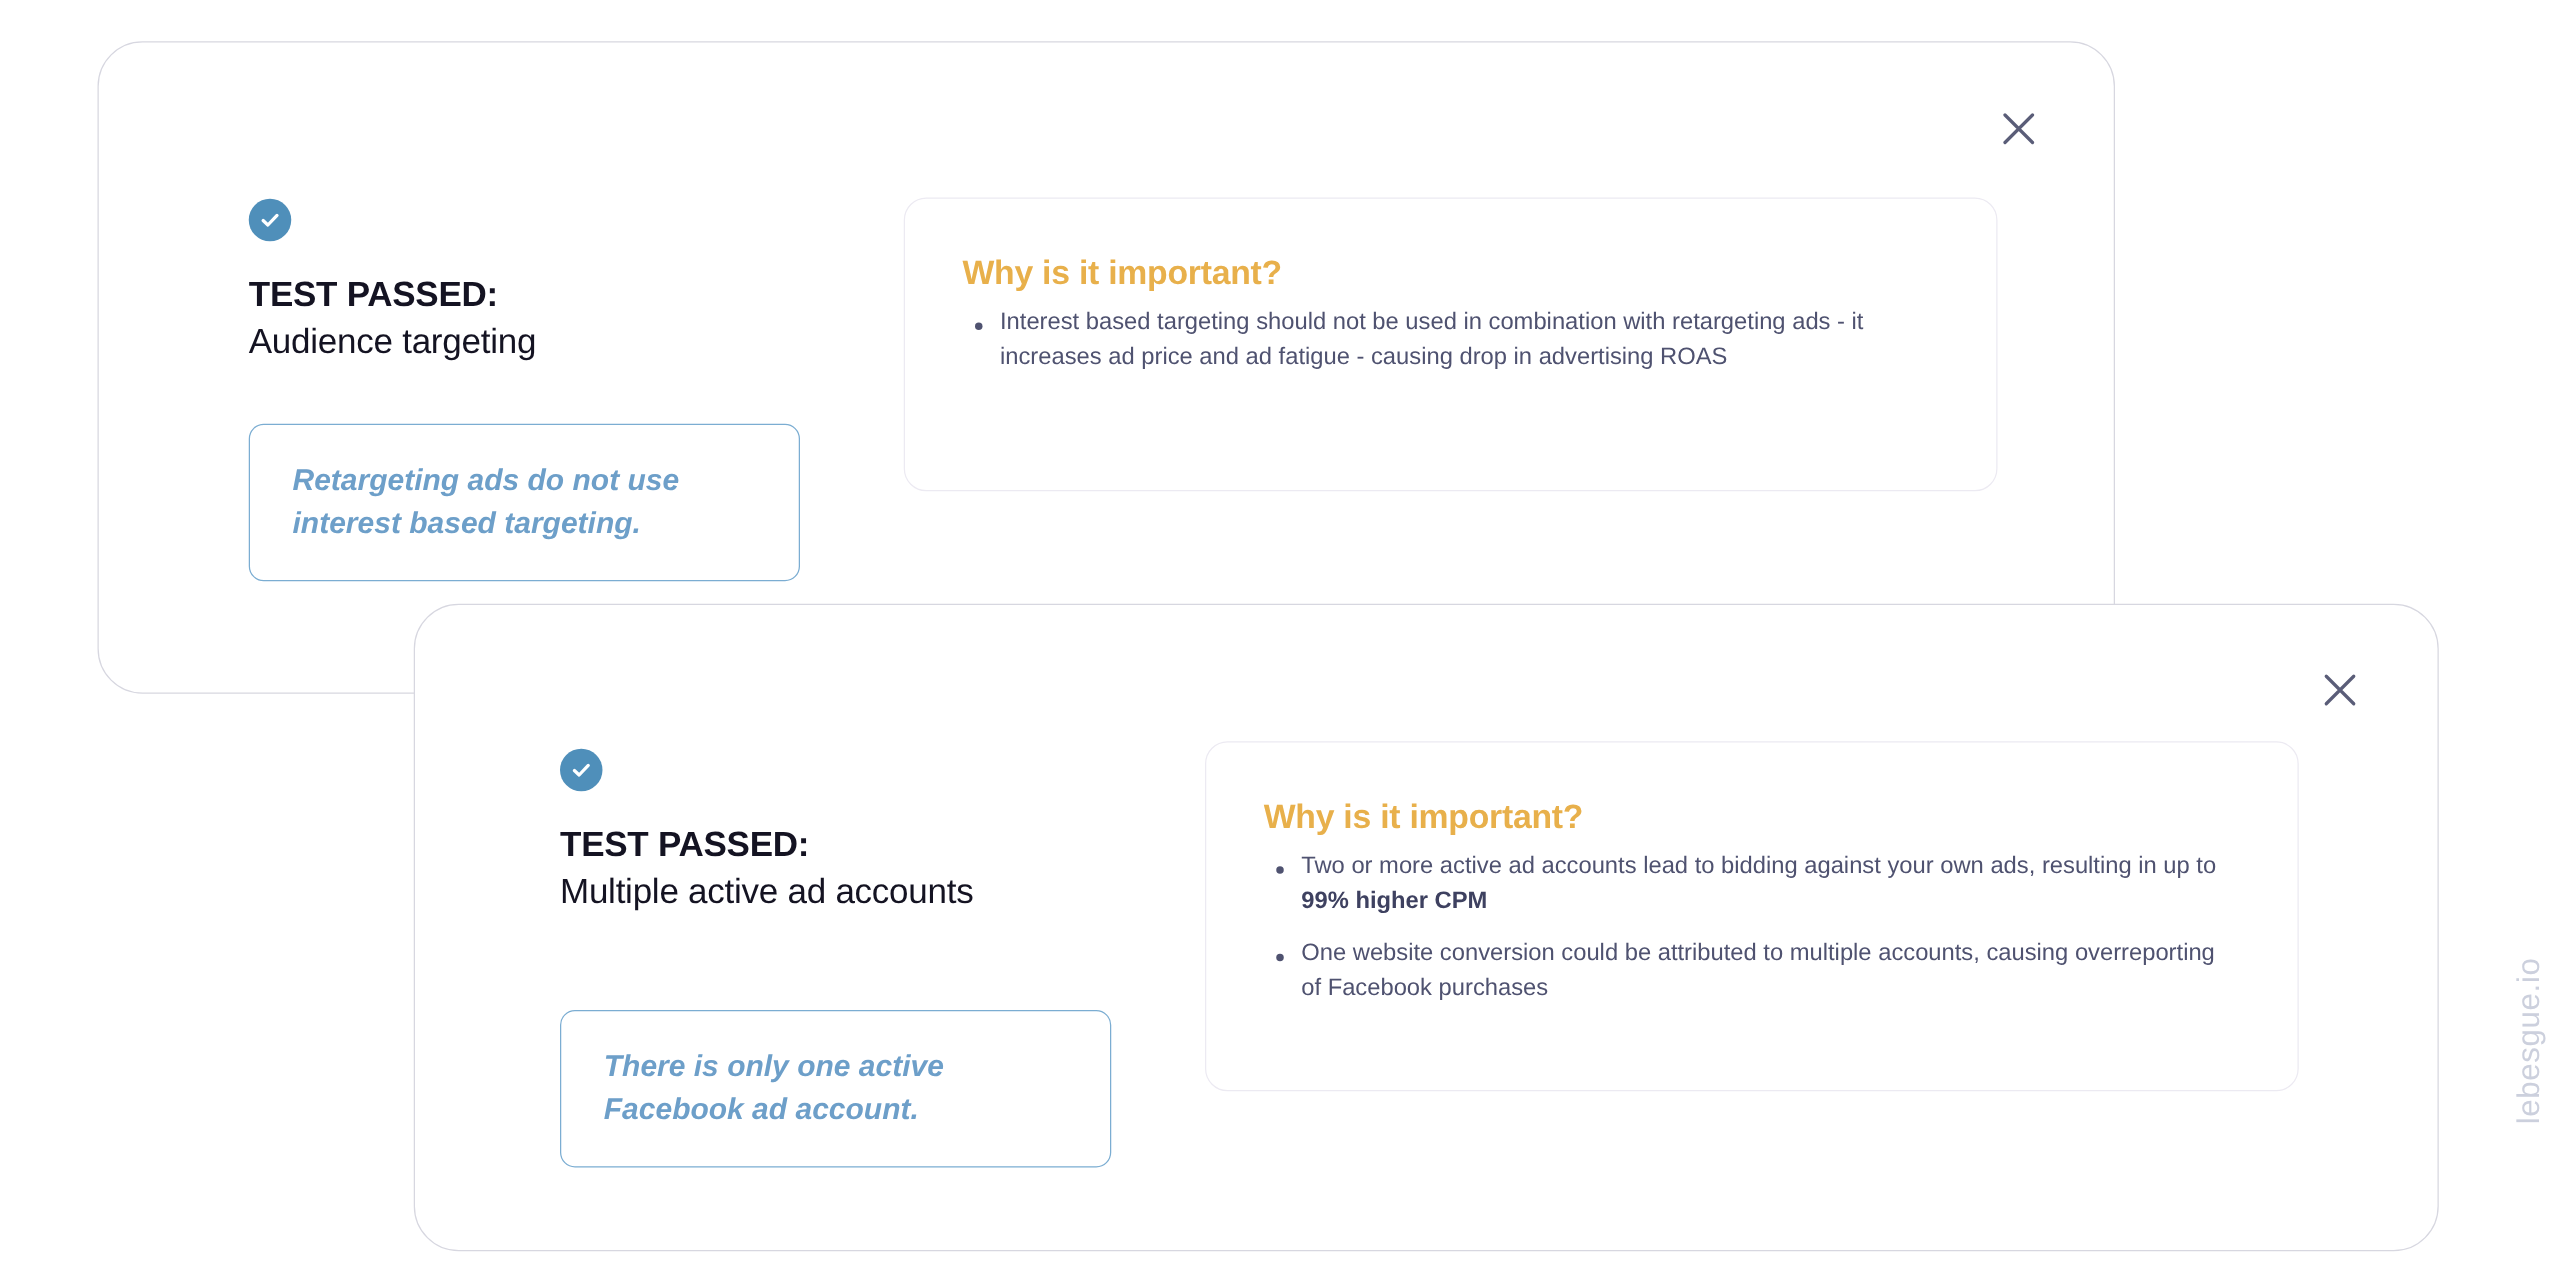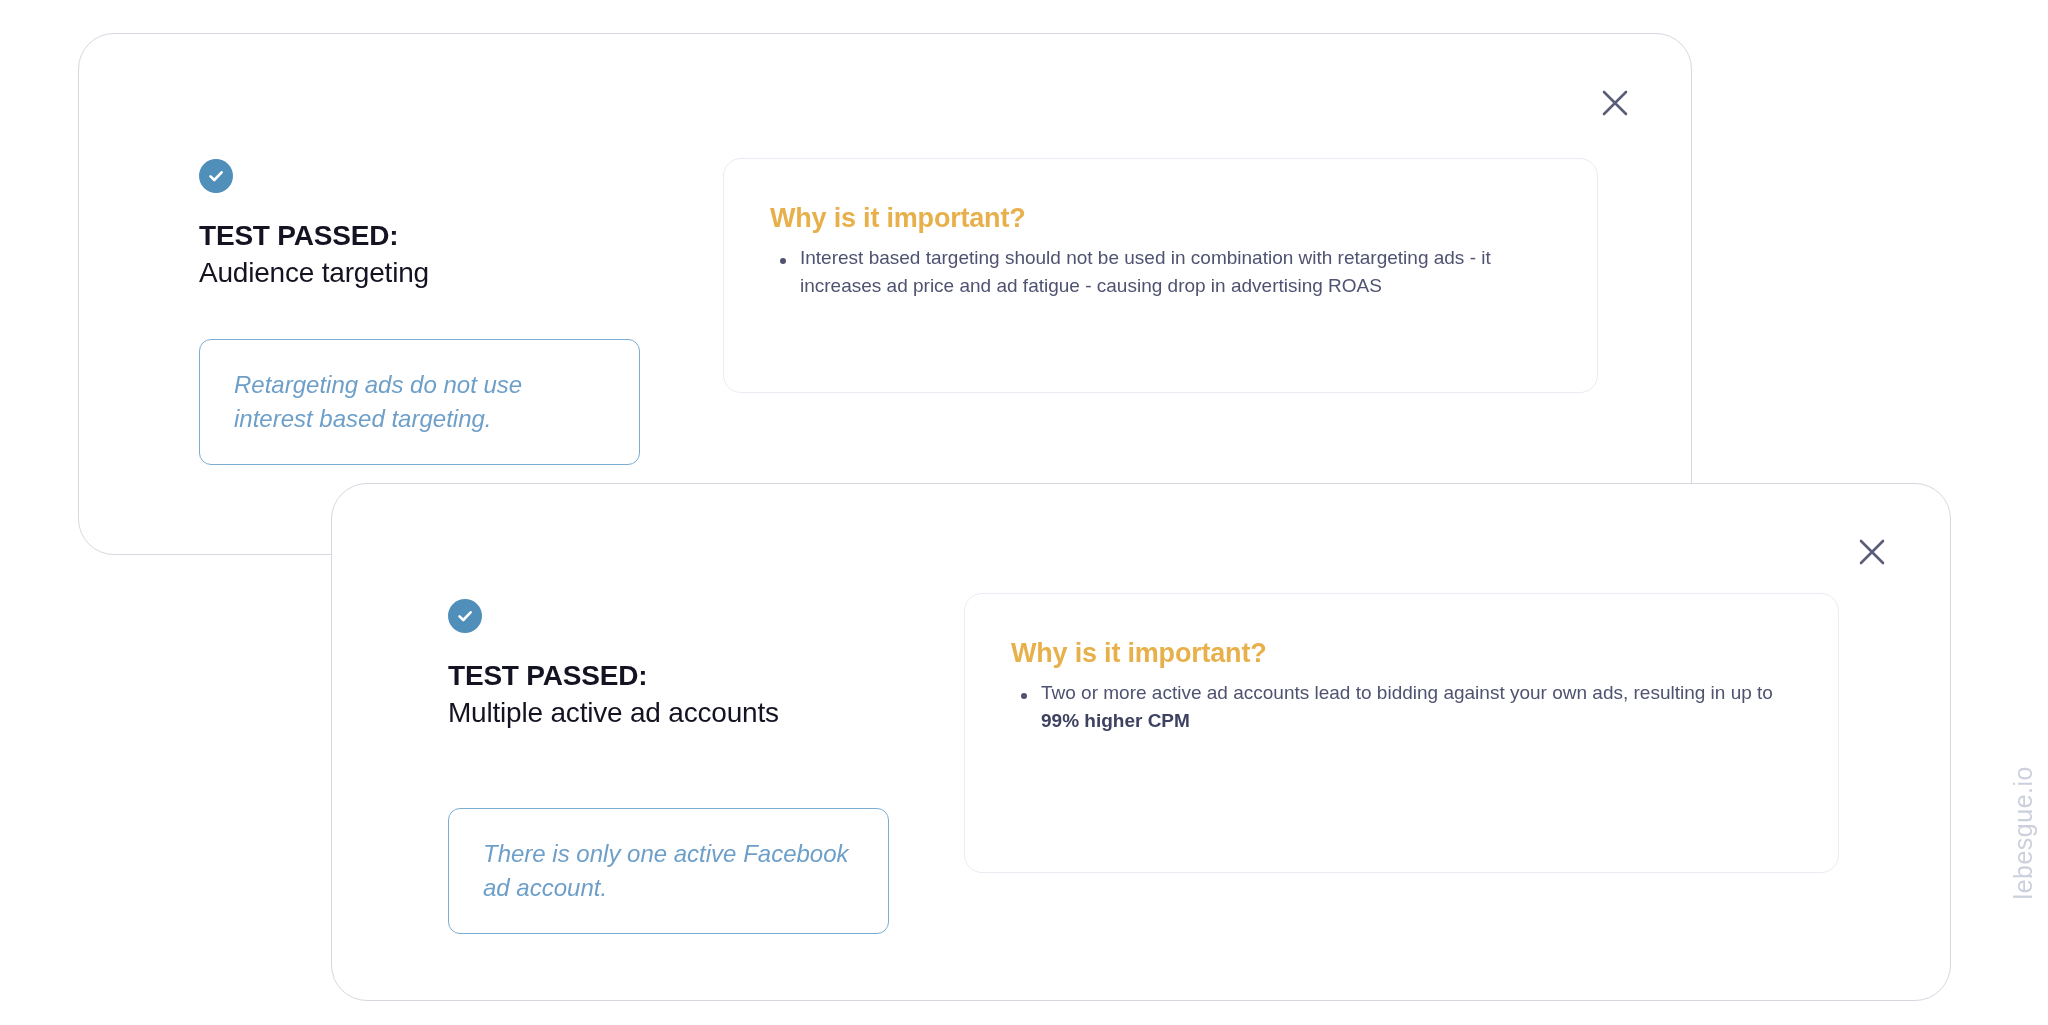--- a/index.html
+++ b/index.html
@@ -97,20 +97,21 @@
   }
 
   .quote-box {
     margin-top: 47px;
     border: 1.5px solid #7badd2;
     border-radius: 12px;
     padding: 28px 34px;
     min-height: 118px;
     display: flex;
     align-items: center;
+    font-weight: bold;
   }
   .card-two .quote-box { margin-top: 76px; width: 441px; align-items: flex-end; }
   .card-one .quote-box { width: 441px; }
 
   .quote-text {
     font-size: 24px;
     font-style: italic;
     line-height: 1.42;
     color: #6d9fc9;
   }
@@ -239,20 +240,21 @@
 
       <div class="quote-box">
         <div class="quote-text">There is only one active Facebook ad account.</div>
       </div>
     </div>
 
     <div class="info-panel">
       <div class="info-title">Why is it important?</div>
       <ul class="bullet-list">
         <li><span>Two or more active ad accounts lead to bidding against your own ads, resulting in up to </span><b>99% higher CPM</b></li>
+        <li><span>One website conversion could be attributed to multiple accounts, causing overreporting of Facebook purchases</span></li>
       </ul>
     </div>
 
   </div>
 
   <div class="watermark">lebesgue.io</div>
 
 </div>
 
 </body></html>

